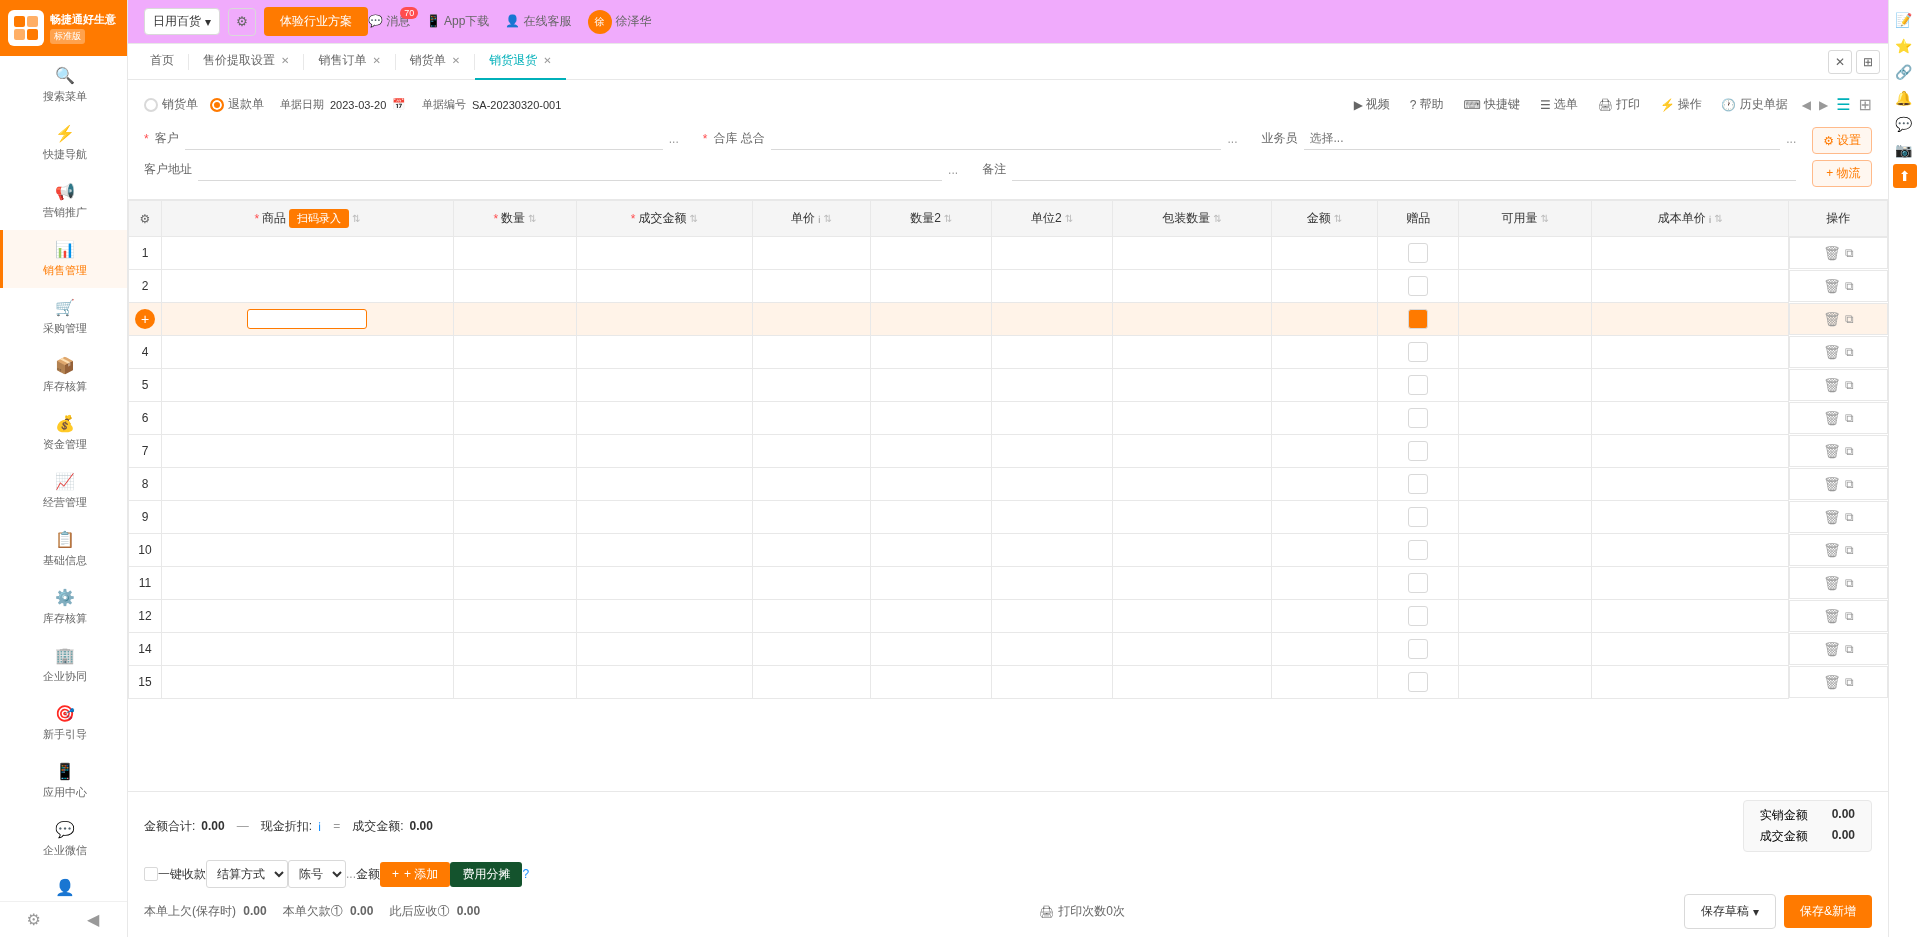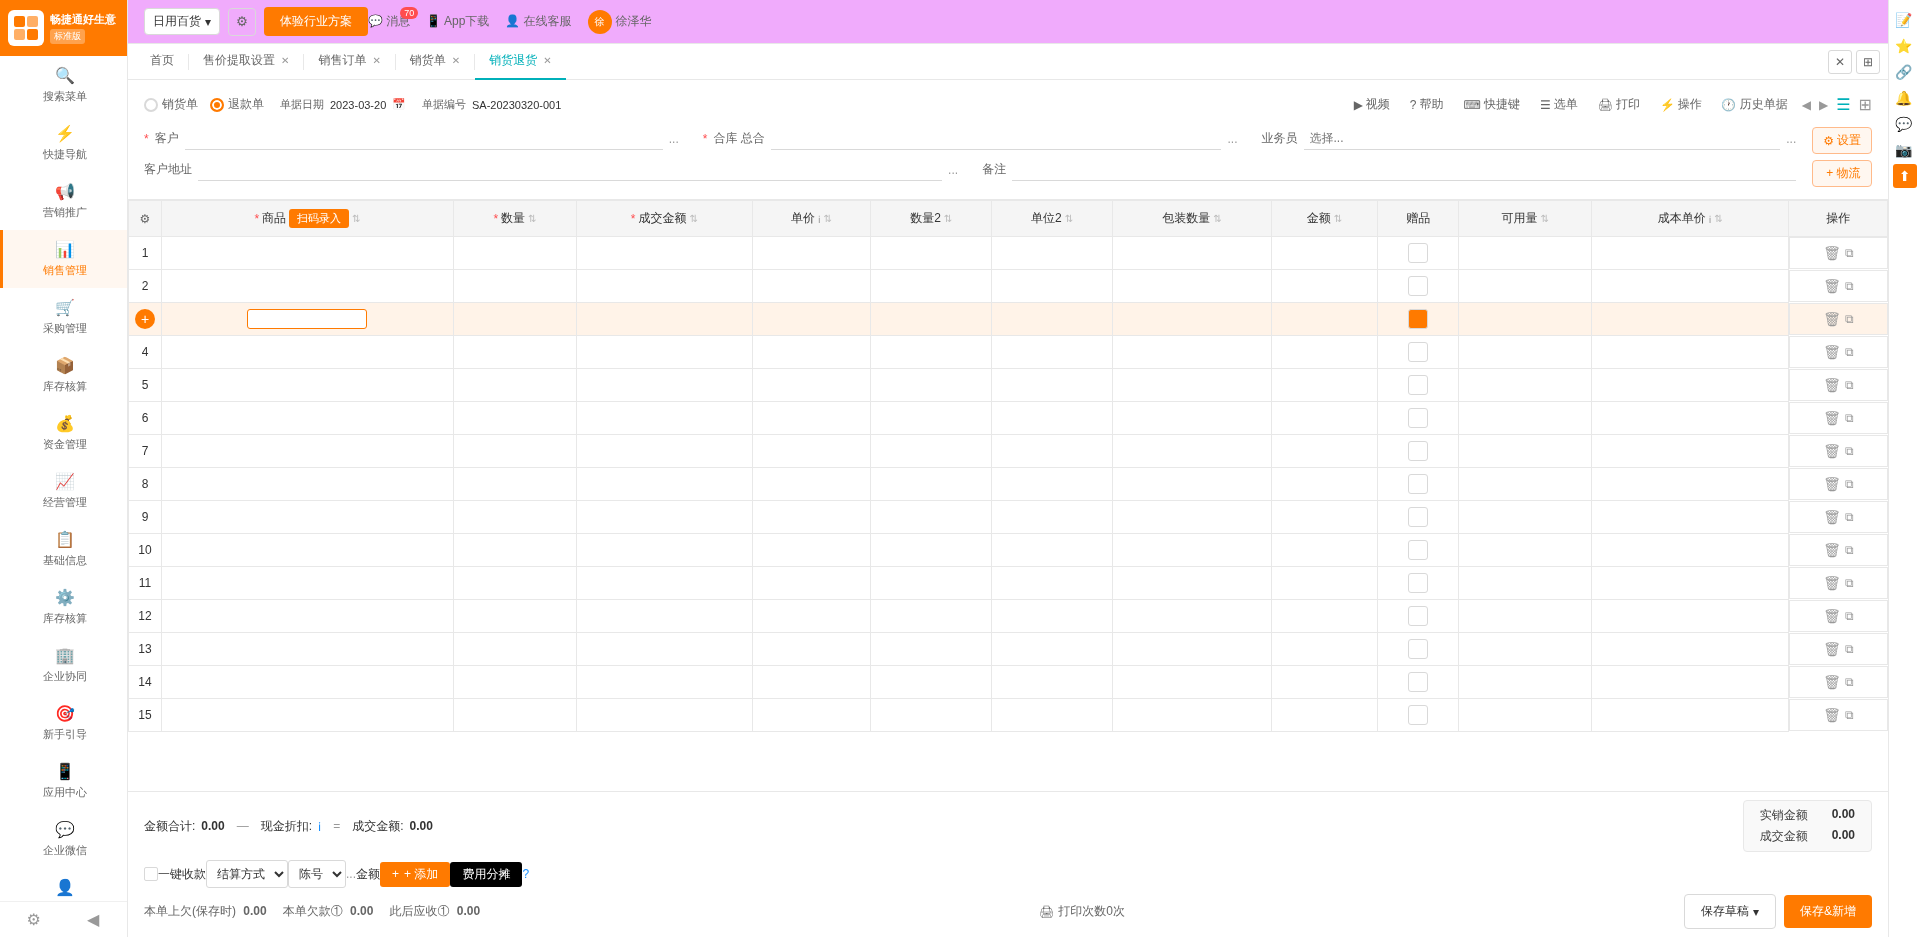--- a/index.html
+++ b/index.html
@@ -90,28 +90,28 @@
     .bottom-row1 { display: flex; align-items: center; gap: 12px; margin-bottom: 8px; }
     .calc-field { display: flex; align-items: center; gap: 6px; font-size: 12px; }
     .minus-icon { color: #999; }
     .equals-icon { color: #999; }
     .amount-value { color: #333; font-weight: bold; }
     .bottom-row2 { display: flex; align-items: center; }
     .checkbox-sm { width: 14px; height: 14px; border: 1px solid #d9d9d9; border-radius: 2px; cursor: pointer; }
     .select-sm { border: 1px solid #d9d9d9; border-radius: 3px; padding: 5px 6px; font-size: 12px; color: #333; background: white; cursor: pointer; }
     .dots-btn { color: #999; cursor: pointer; font-size: 12px; }
     .add-btn { background: #ff7a00; color: white; border: none; border-radius: 3px; padding: 4px 12px; font-size: 12px; cursor: pointer; display: flex; align-items: center; gap: 3px; }
-    .split-btn { background: #000000; color: white; border: none; border-radius: 3px; padding: 4px 12px; font-size: 12px; cursor: pointer; }
+    .split-btn { background: #14532d; color: white; border: none; border-radius: 3px; padding: 4px 12px; font-size: 12px; cursor: pointer; }
     .bottom-row3 { display: flex; align-items: center; justify-content: space-between; margin-top: 6px; }
     .bottom-stats { display: flex; gap: 16px; font-size: 12px; color: #666; }
     .bottom-print { font-size: 12px; color: #666; display: flex; align-items: center; gap: 4px; }
     .bottom-actions { display: flex; gap: 8px; align-items: center; }
     .summary-box { background: #f9f9f9; border: 1px solid #e8e8e8; border-radius: 4px; padding: 6px 16px; font-size: 12px; display: flex; flex-direction: column; gap: 4px; }
     .summary-row { display: flex; justify-content: space-between; gap: 24px; }
-    .summary-label { color: #404040; }
+    .summary-label { color: #000000; }
     .summary-value { font-weight: bold; color: #333; }
     .save-draft-btn { background: white; border: 1px solid #d9d9d9; border-radius: 4px; padding: 8px 16px; cursor: pointer; font-size: 12px; color: #333; display: flex; align-items: center; gap: 4px; }
     .save-new-btn { background: #ff7a00; color: white; border: none; border-radius: 4px; padding: 8px 16px; cursor: pointer; font-size: 12px; display: flex; align-items: center; gap: 4px; }
 
     
     .right-icons { width: 32px; background: white; border-left: 1px solid #e8e8e8; display: flex; flex-direction: column; align-items: center; gap: 2px; padding: 8px 4px; }
     .right-icon-btn { width: 24px; height: 24px; background: none; border: none; cursor: pointer; display: flex; align-items: center; justify-content: center; color: #999; font-size: 14px; border-radius: 3px; }
     .right-icon-btn.active { background: #ff7a00; color: white; }
 
     .info-icon { color: #1890ff; cursor: pointer; }
@@ -672,40 +672,20 @@
                 <div class="checkbox-cell"></div>
               </td>
               <td></td>
               <td></td>
               <td style="display: flex; align-items: center; justify-content: center; gap: 4px; height: 32px; border: 1px solid rgb(232, 232, 232);">
                 <button class="delete-btn">🗑</button>
                 <button class="copy-btn">⧉</button>
               </td>
             </tr>
             <tr>
-              <td class="row-num">13</td>
-              <td></td>
-              <td></td>
-              <td></td>
-              <td></td>
-              <td></td>
-              <td></td>
-              <td></td>
-              <td></td>
-              <td>
-                <div class="checkbox-cell"></div>
-              </td>
-              <td></td>
-              <td></td>
-              <td style="display: flex; align-items: center; justify-content: center; gap: 4px; height: 32px; border: 1px solid rgb(232, 232, 232);">
-                <button class="delete-btn">🗑</button>
-                <button class="copy-btn">⧉</button>
-              </td>
-            </tr>
-            <tr>
               <td class="row-num">14</td>
               <td></td>
               <td></td>
               <td></td>
               <td></td>
               <td></td>
               <td></td>
               <td></td>
               <td></td>
               <td>

